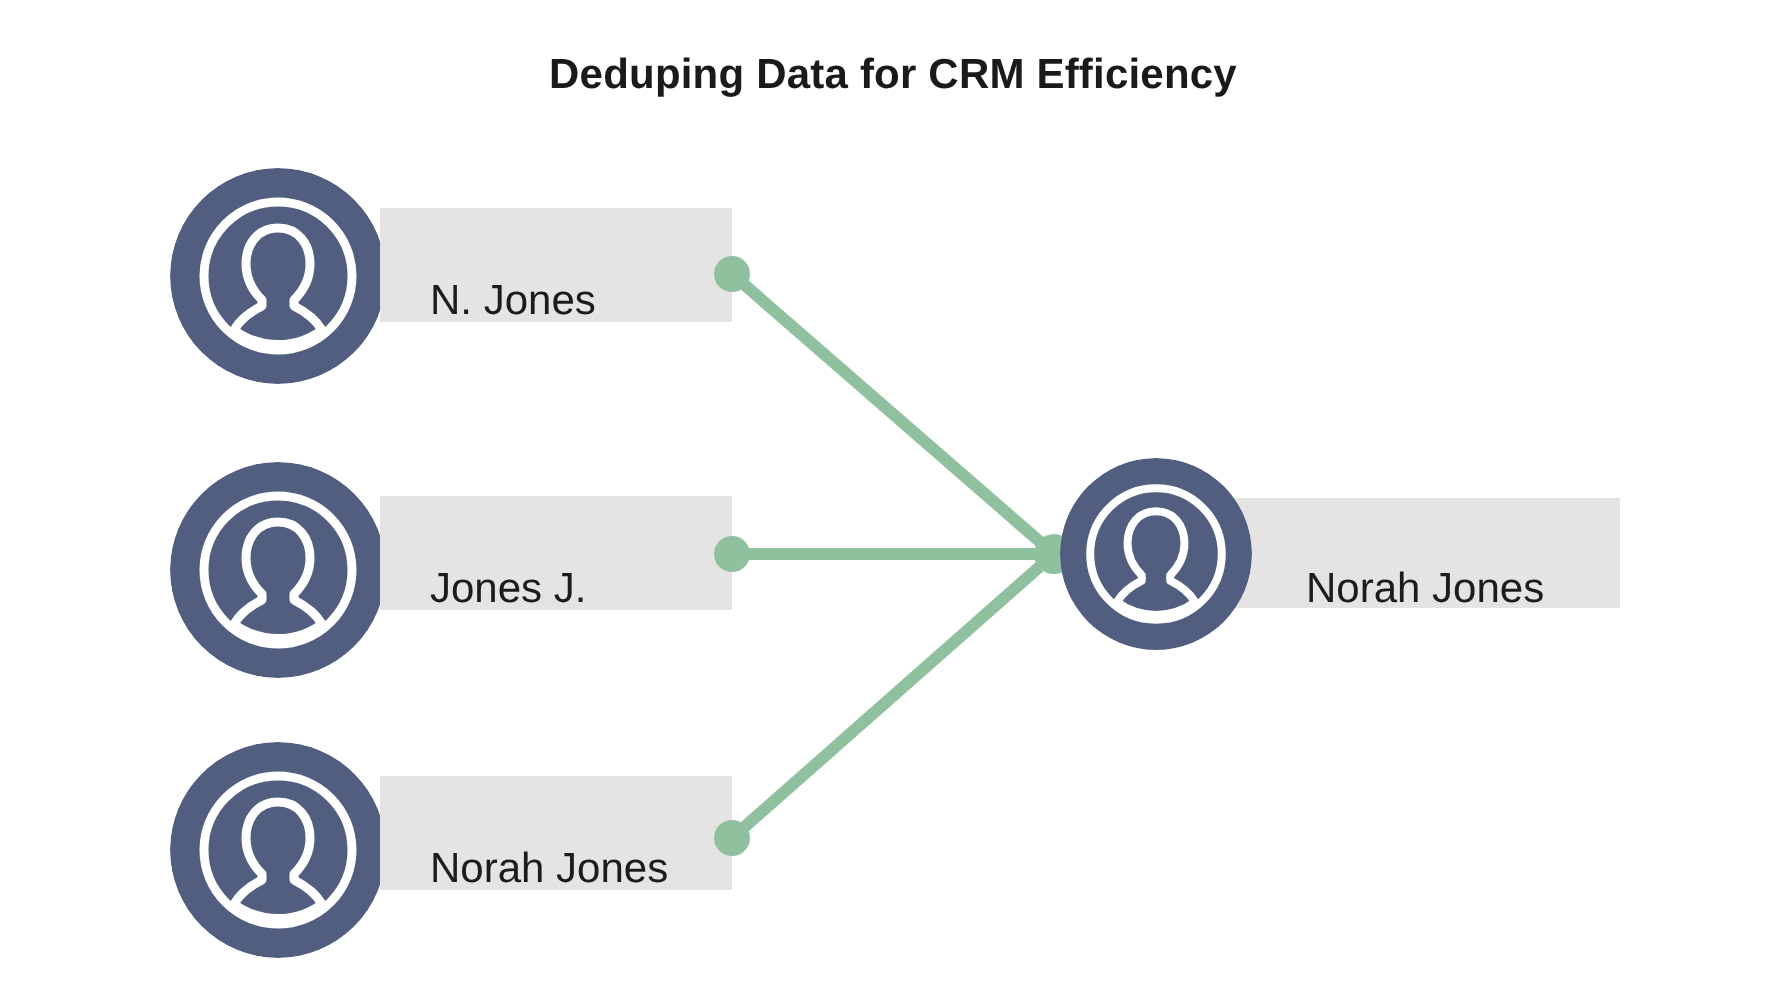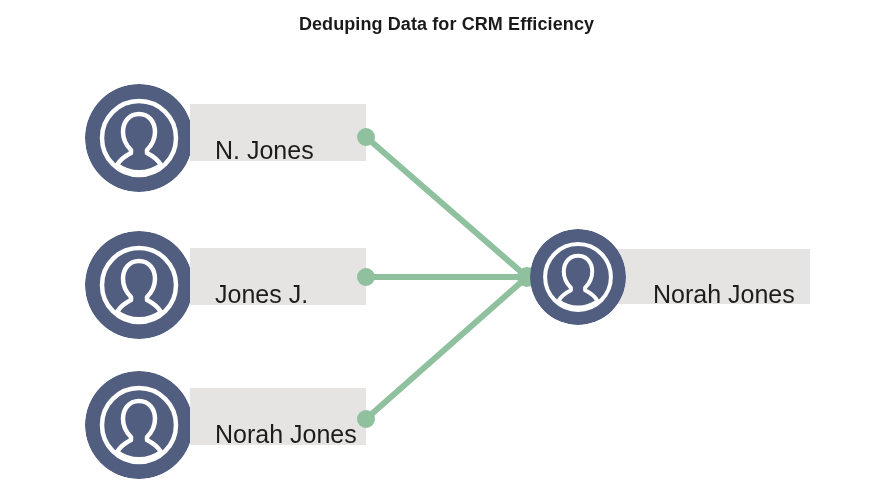--- a/index.html
+++ b/index.html
@@ -14,24 +14,24 @@
   #canvas {
     position: relative;
     width: 893px;
     height: 500px;
     background: #ffffff;
     overflow: hidden;
   }
   .title {
     position: absolute;
     left: 0;
-    top: 14px;
+    top: 26px;
     width: 893px;
     text-align: center;
-    font-size: 18px;
+    font-size: 21px;
     font-weight: bold;
     color: #1a1a1a;
     letter-spacing: 0.1px;
   }
   
   .edges {
     position: absolute;
     left: 0;
     top: 0;
     width: 893px;
@@ -49,21 +49,21 @@
     display: block;
   }
   .label-box {
     position: absolute;
     background: #e6e4e2;
     display: flex;
     align-items: center;
     box-sizing: border-box;
   }
   .label-box .label-text {
-    font-size: 25px;
+    font-size: 21px;
     color: #1c1c1c;
     white-space: nowrap;
     margin-top: 36px;
   }
   
   .src-avatar { width: 108px; height: 108px; left: 85px; }
   .src-label  { left: 190px; width: 176px; height: 57px; padding-left: 25px; }
   .src-dot    { position: absolute; width: 18px; height: 18px; border-radius: 50%; background: #8fc19f; }
 
   .row1 .src-avatar { top: 84px; }

